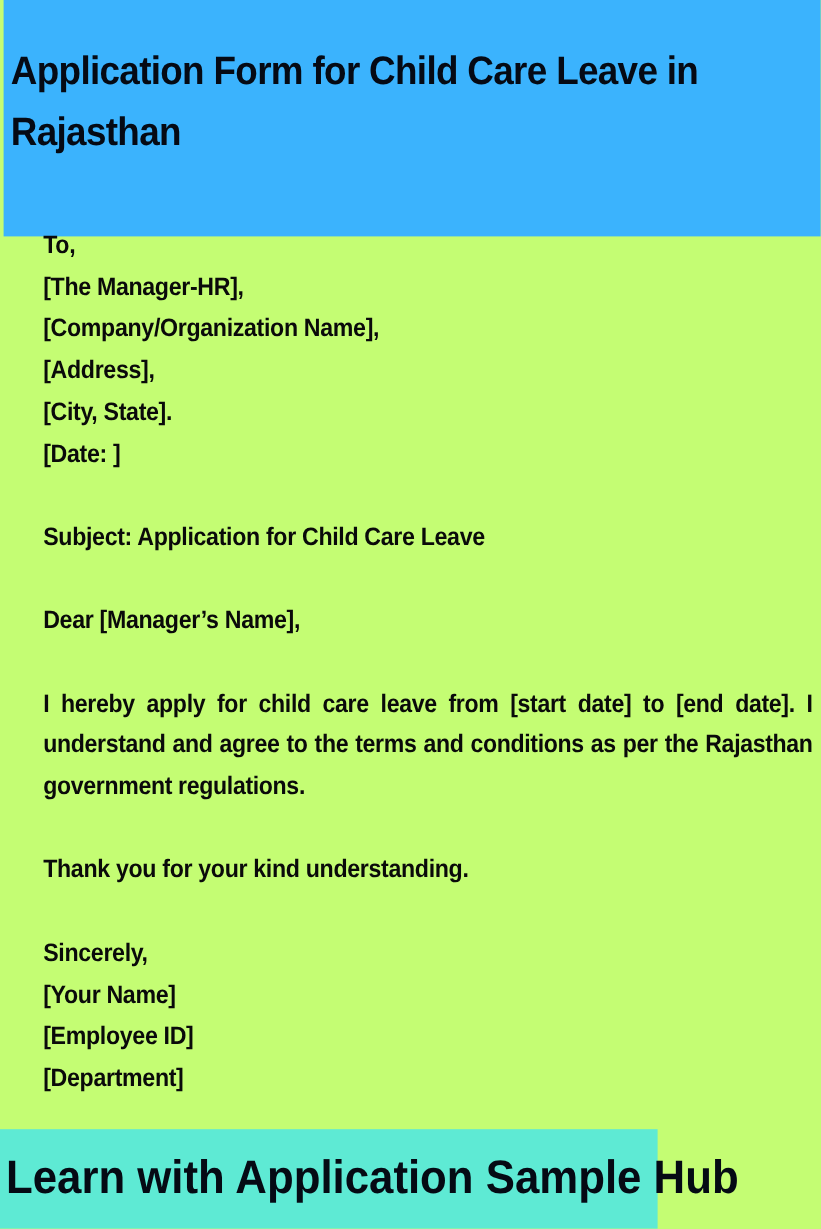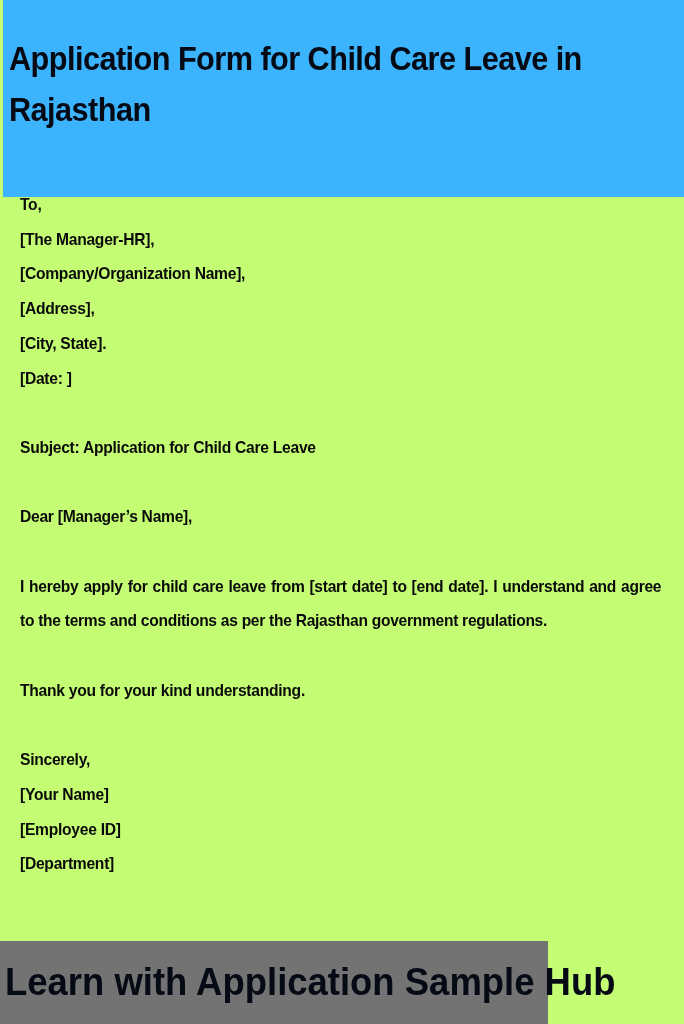--- a/index.html
+++ b/index.html
@@ -14,33 +14,33 @@
       position: absolute; left: 3px; top: 0; width: 681px; height: 197px;
       background: #3bb3fd;
     }
     .header-title {
       position: absolute; left: 6px; top: 33px; width: 660px;
       font-size: 33px; font-weight: bold; line-height: 51px;
       letter-spacing: -0.6px; color: #050a14;
       transform: scaleX(0.93); transform-origin: left top;
     }
     .letter {
-      position: absolute; left: 20px; top: 188px; width: 641px;
-      font-size: 17px; font-weight: bold; line-height: 34.7px;
+      position: absolute; left: 36px; top: 188px; width: 641px;
+      font-size: 21px; font-weight: bold; line-height: 34.7px;
       letter-spacing: -0.3px;
     }
     .letter .line { display: block; white-space: nowrap; transform: scaleX(0.92); transform-origin: left center; }
     .letter .gap { display: block; height: 34.7px; }
     .letter .para {
       display: block; text-align: justify; text-align-last: left;
       width: 700px; transform: scaleX(0.916); transform-origin: left top;
     }
     .footer {
       position: absolute; left: 0; top: 941px; width: 548px; height: 83px;
-      background: #737373;
+      background: #5eead4;
     }
     .footer-text {
       position: absolute; left: 5px; top: 18px; width: 684px;
       font-size: 39px; font-weight: bold; line-height: 46px;
       color: #050a14; white-space: nowrap;
       transform: scaleX(0.935); transform-origin: left top;
     }
   </style>
 </head>
 <body>

